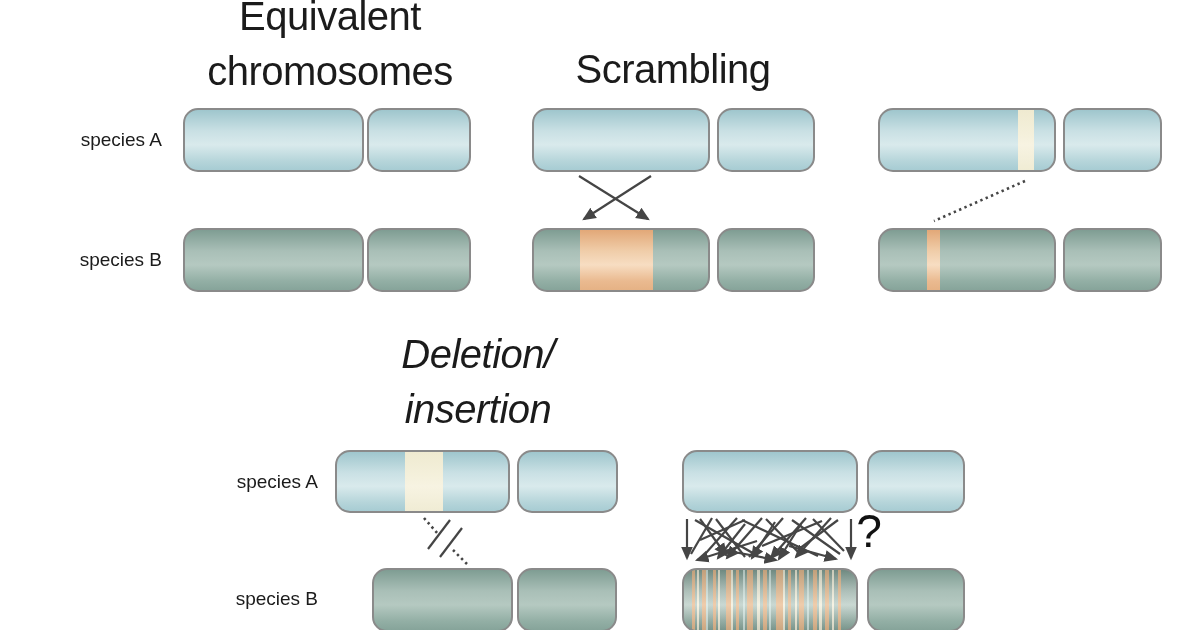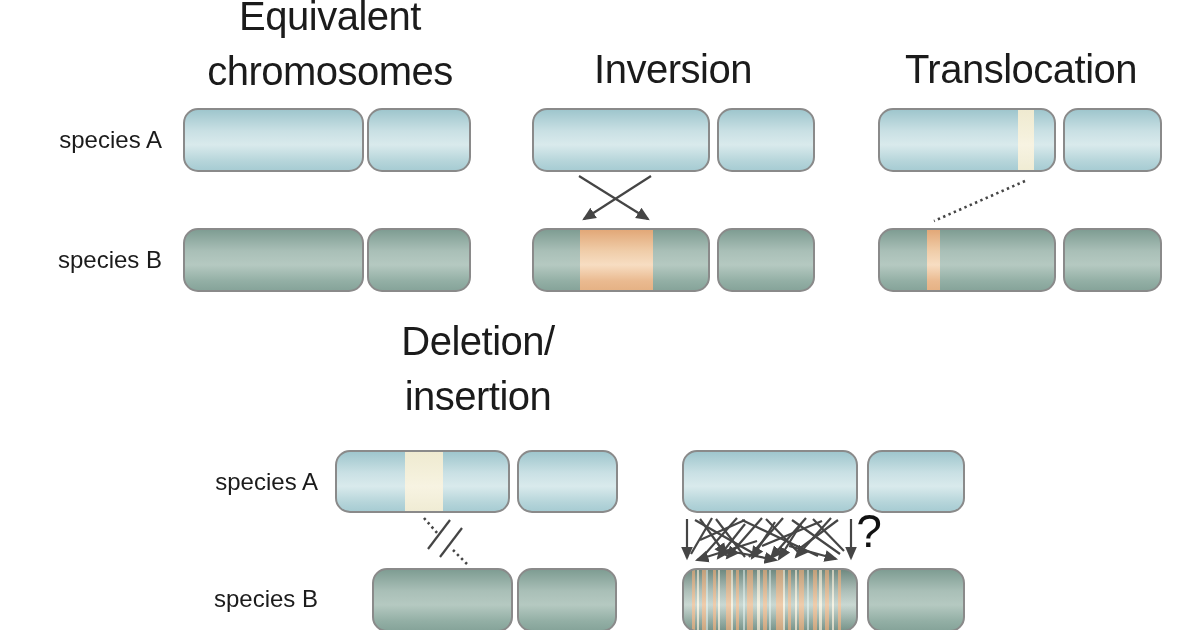--- a/index.html
+++ b/index.html
@@ -5,21 +5,21 @@
   html,body{margin:0;padding:0;}
   #stage{
     position:relative; width:1200px; height:630px; overflow:hidden;
     background:#ffffff; font-family:"Liberation Sans", sans-serif;
   }
   .title{
     position:absolute; text-align:center; white-space:pre-line;
     font-size:40px; line-height:55px; letter-spacing:-0.5px; color:#1b1b1b;
   }
   .species-label{
-    position:absolute; text-align:right; font-size:24px; color:#1b1b1b;
+    position:absolute; text-align:right; font-size:19px; color:#1b1b1b;
   }
   .arm{
     position:absolute; box-sizing:border-box; overflow:hidden;
     border:2px solid #8a8a8a; border-radius:15px;
   }
   .arm.blue{ background:linear-gradient(180deg,#9fc6cd 0%,#c9e0e4 35%,#d9eaec 58%,#b6d5da 85%,#a7ccd3 100%); }
   .arm.green{ background:linear-gradient(180deg,#7f9d93 0%,#a9bfb7 35%,#b5c9c1 58%,#93afa5 85%,#86a49a 100%); }
   .seg{ position:absolute; top:0; bottom:0; }
   .seg.orange{ background:linear-gradient(180deg,#e2a878 0%,#f0cda9 35%,#f7ddc2 58%,#eaba90 85%,#e6b285 100%); }
   .seg.cream{ background:linear-gradient(180deg,#efead0 0%,#f5f1dd 45%,#f7f3e2 58%,#f0ecd4 100%); }
@@ -39,23 +39,22 @@
   #overlay{ position:absolute; left:0; top:0; pointer-events:none; }
 </style>
 </head>
 <body>
 
 <div id="stage">
 
   
   <div class="title" style="left:130px; top:-11px; width:400px;">Equivalent
 chromosomes</div>
-  <div class="title" style="left:493px; top:42px; width:360px;">Inversion</div>
-  <div class="title" style="left:841px; top:42px; width:360px;">Translocation</div>
-  <div class="title" style="left:298px; top:314px; width:360px;">Deletion/
+  <div class="title" style="left:493px; top:42px; width:360px;">Scrambling</div>
+  <div class="title" style="left:298px; top:327px; width:360px;font-style:italic;">Deletion/
 insertion</div>
 
   
   <div class="species-label" style="left:20px; top:108px; width:142px; line-height:64px;">species A</div>
   <div class="species-label" style="left:20px; top:228px; width:142px; line-height:64px;">species B</div>
   <div class="species-label" style="left:176px; top:450px; width:142px; line-height:63px;">species A</div>
   <div class="species-label" style="left:176px; top:568px; width:142px; line-height:62px;">species B</div>
 
   
   <div style="display:contents">

